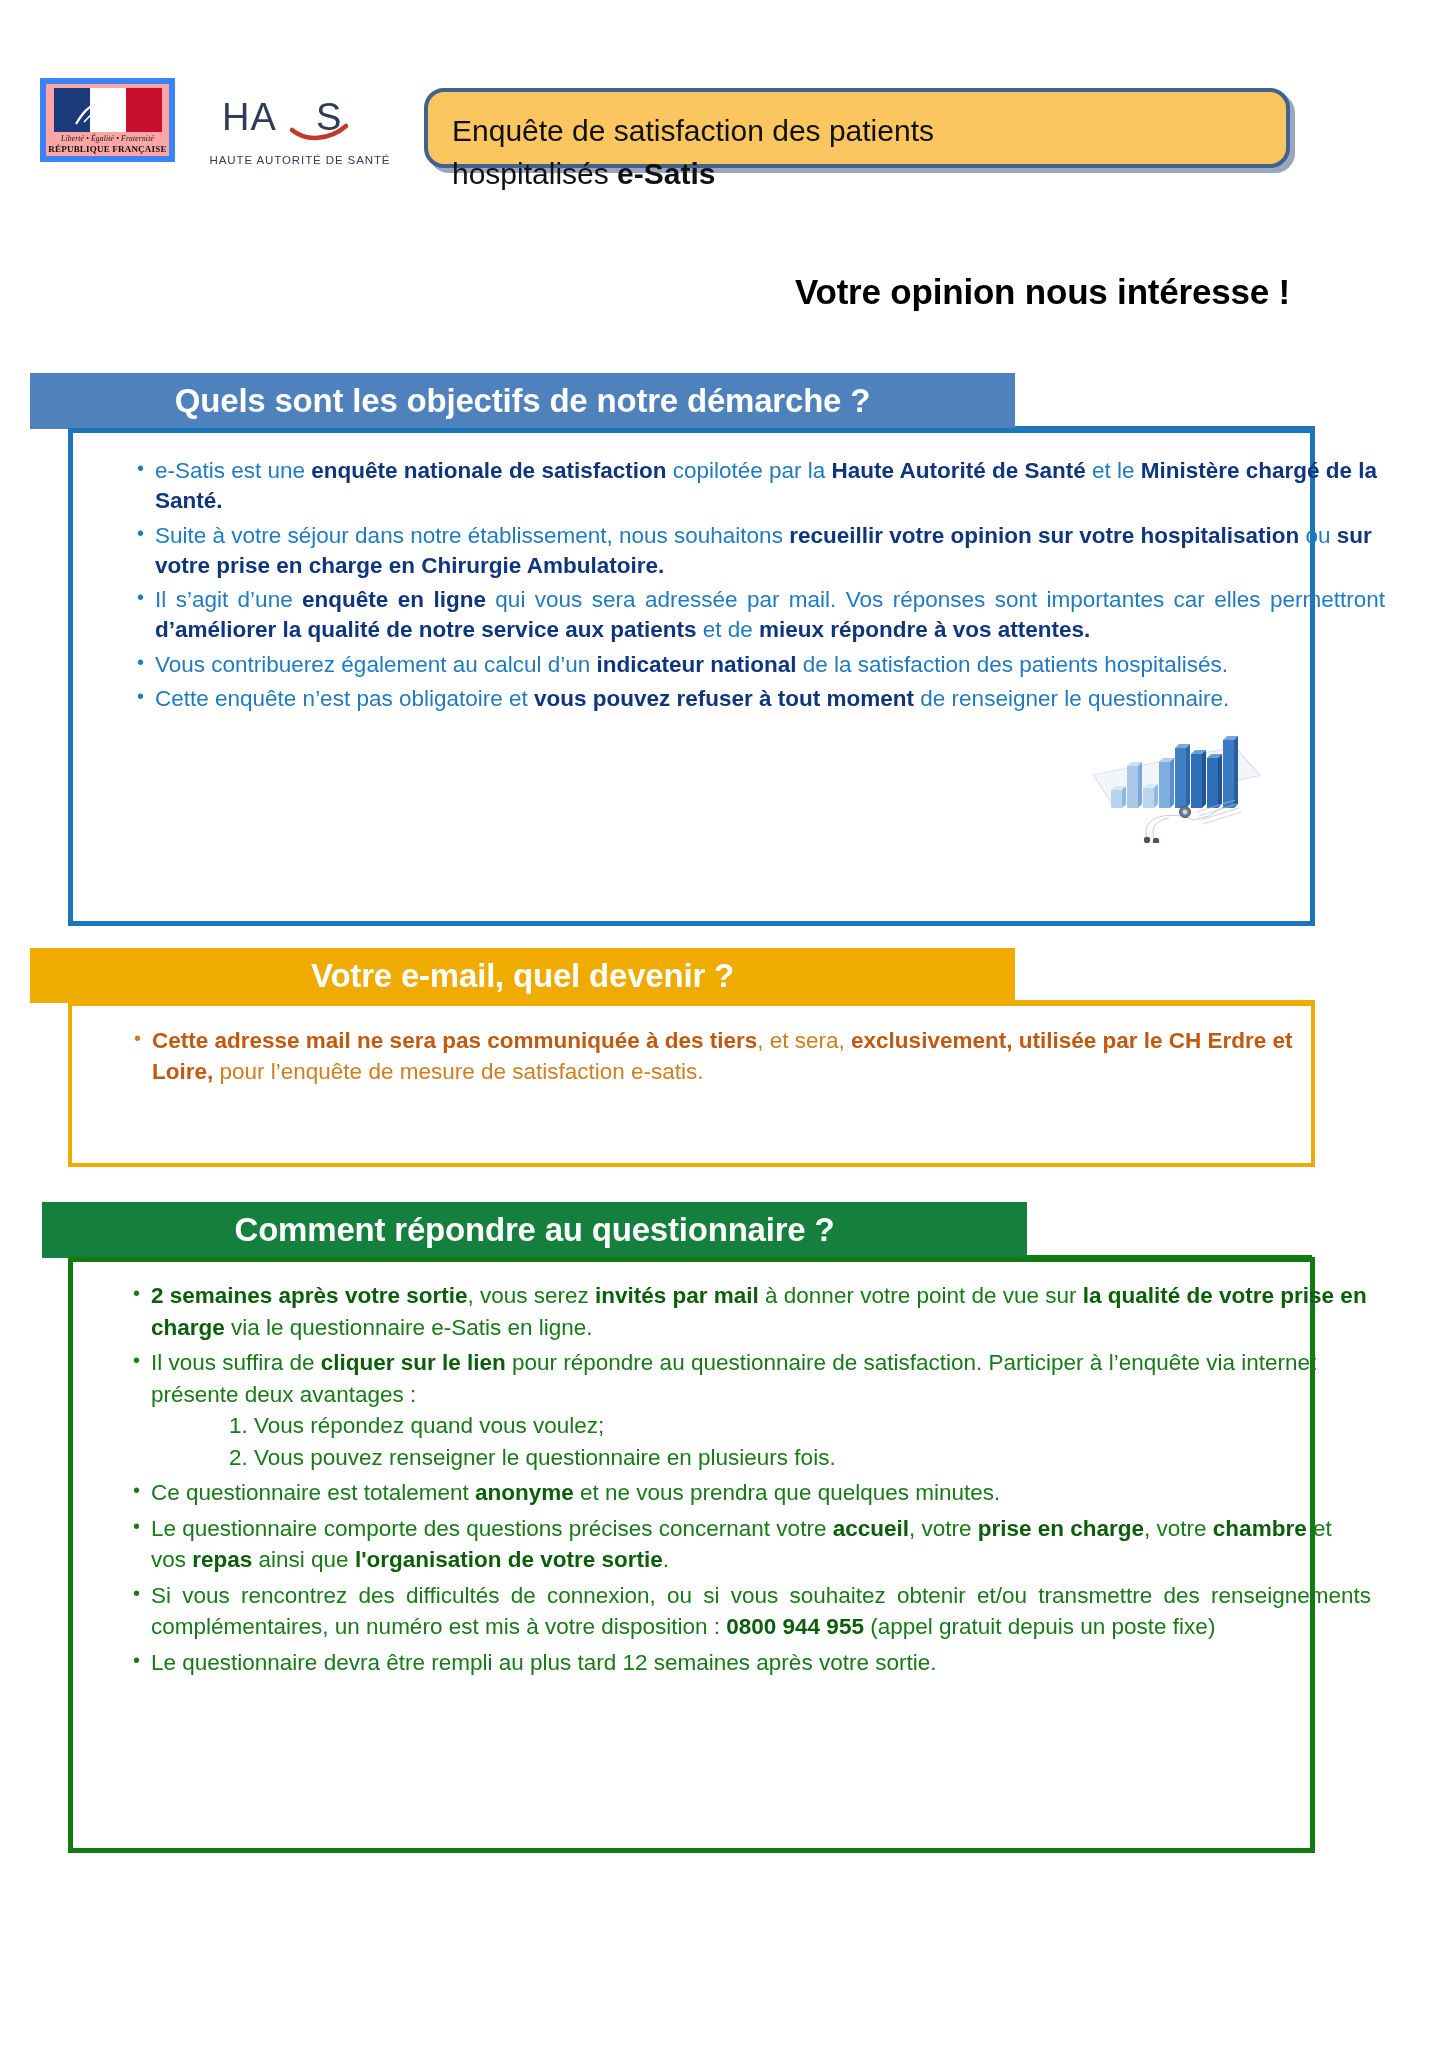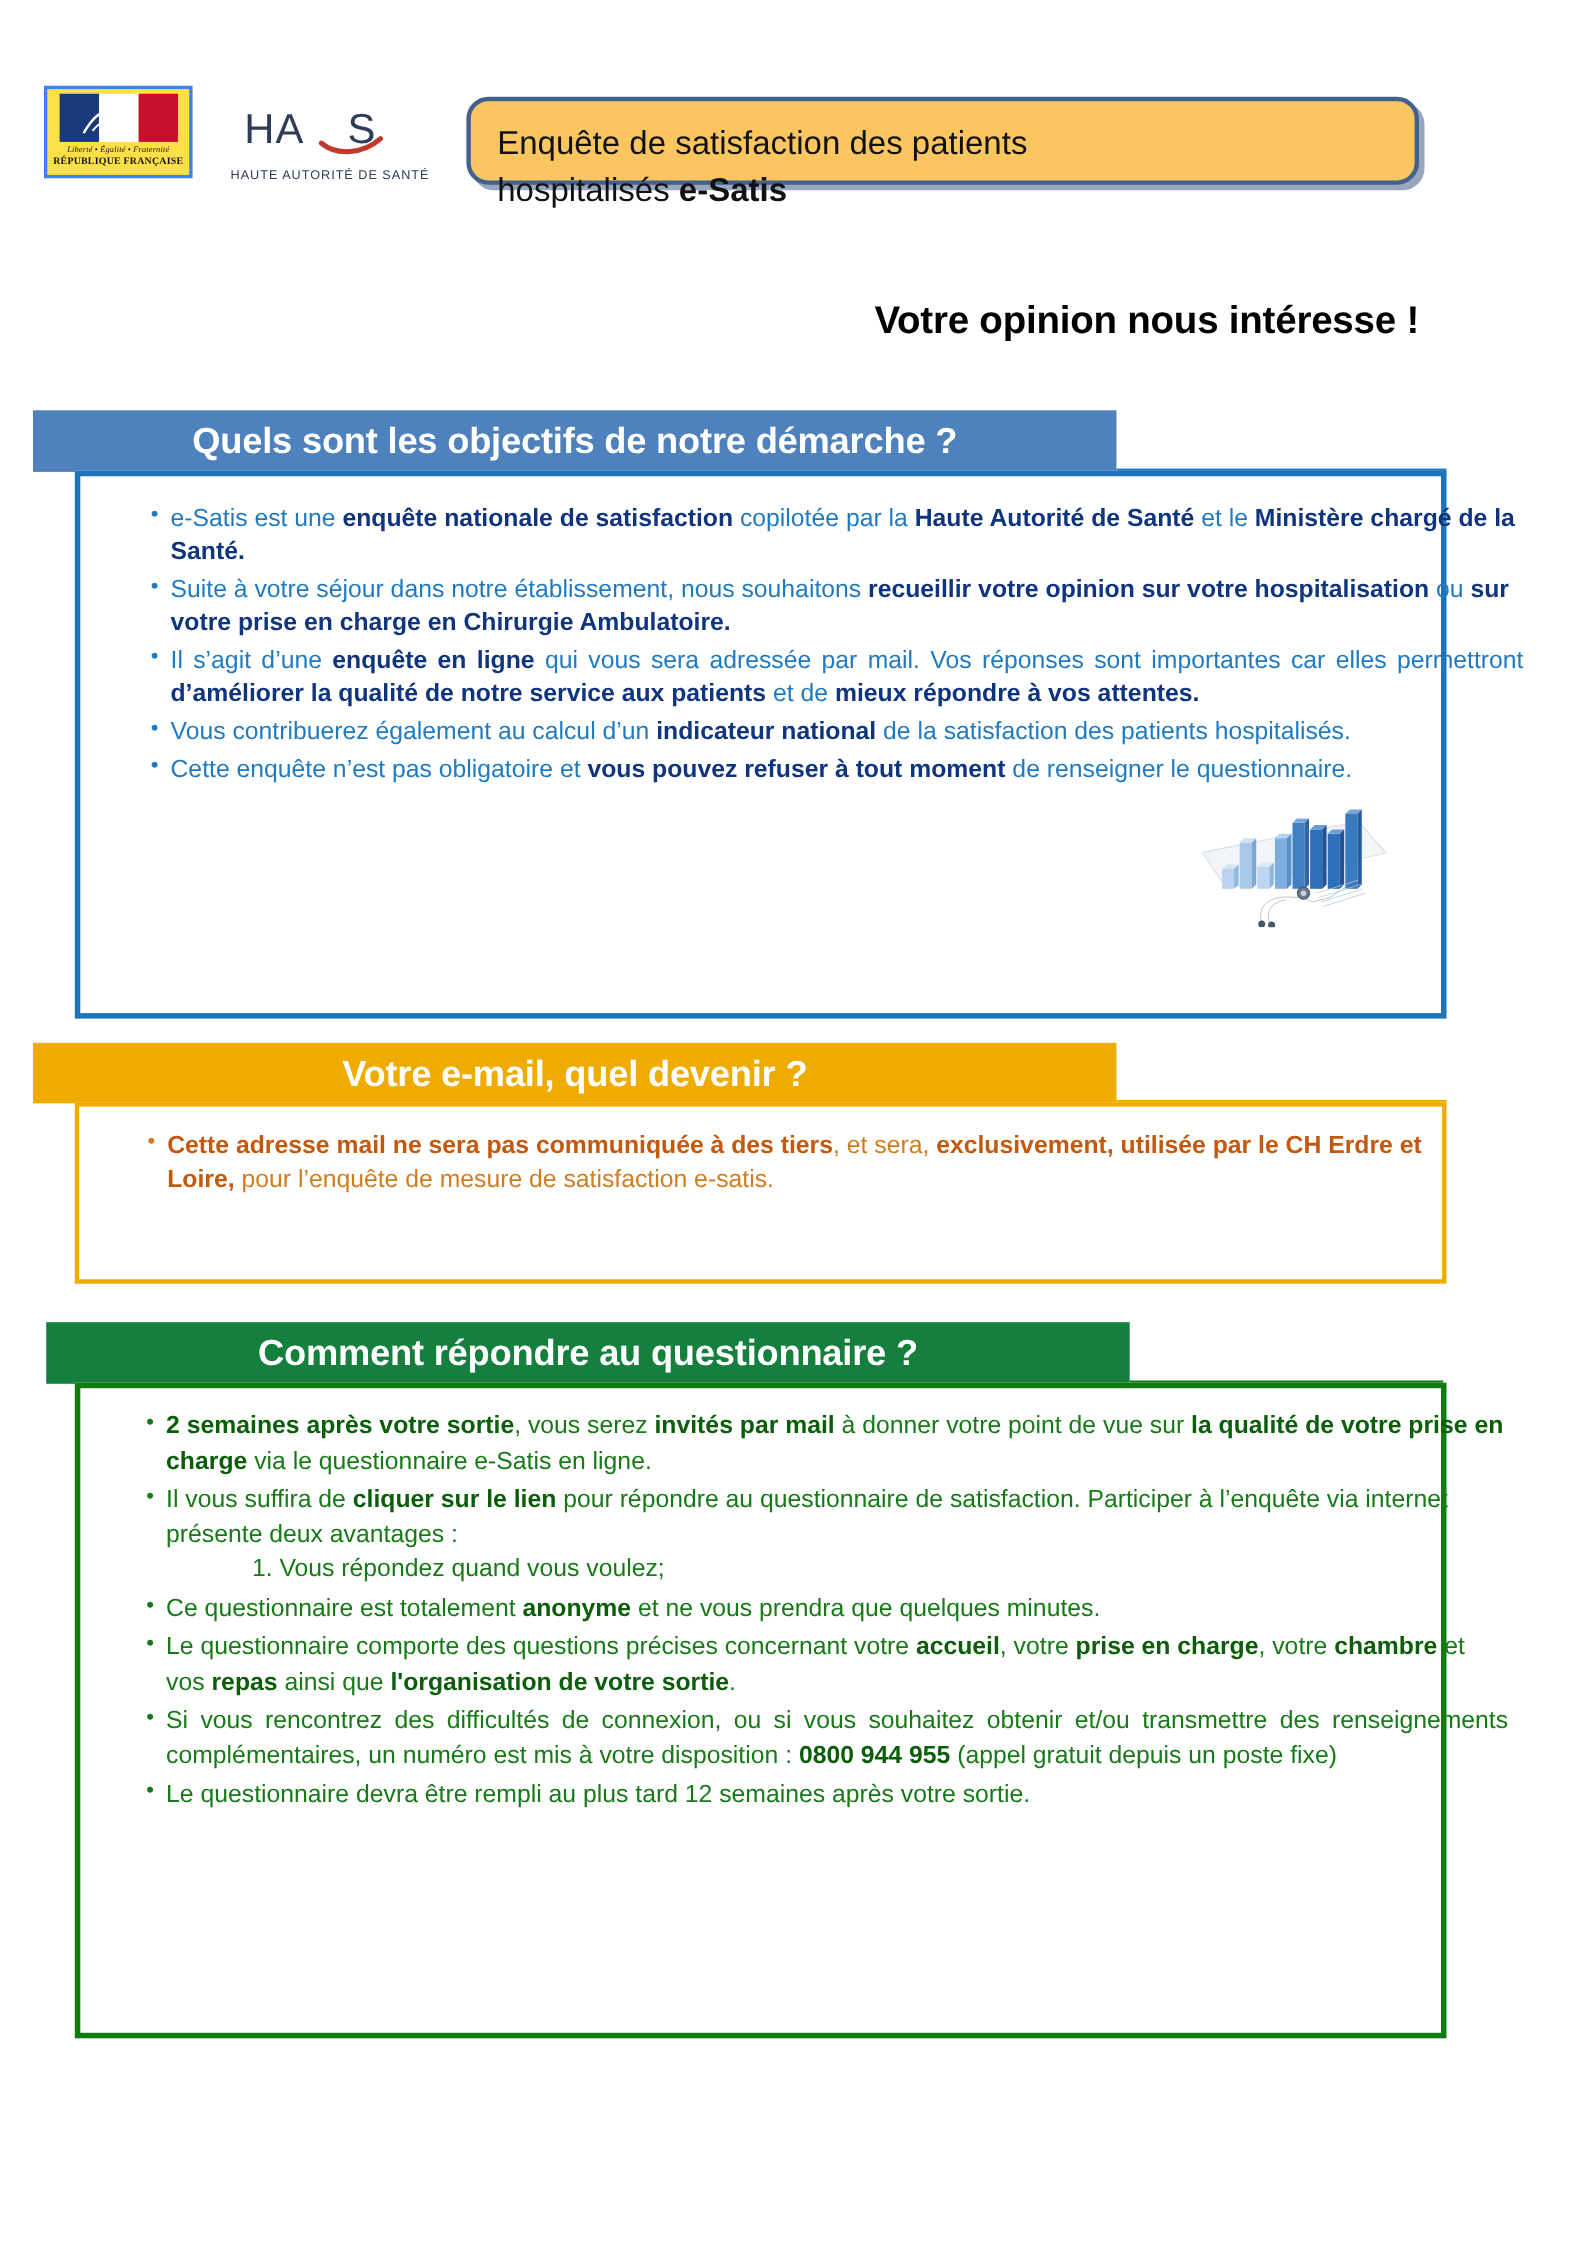--- a/index.html
+++ b/index.html
@@ -19,22 +19,22 @@
   .header-row {
     position: absolute;
     top: 0; left: 0;
     width: 1447px;
     height: 270px;
   }
   .logo-marianne {
     position: absolute;
     left: 40px; top: 78px;
     width: 135px; height: 84px;
-    border: 3px solid #3b82f6;
-    background: #fde047;
+    border: 6px solid #3b82f6;
+    background: #fca5a5;
     box-sizing: border-box;
     display: flex;
     flex-direction: column;
     align-items: center;
     justify-content: flex-start;
     padding-top: 4px;
   }
   .marianne-flag {
     width: 108px; height: 44px;
     display: flex;
@@ -335,20 +335,21 @@
 <div class="section">
   <div class="band band-green" style="left:42px; top:1202px; width:985px; height:56px;">Comment répondre au questionnaire ?</div>
   <div class="rule rule-green" style="left:1027px; top:1255px; width:285px;"></div>
   <div class="panel panel-green" style="left:68px; top:1257px; width:1247px; height:596px;">
     <div class="txt-green">
       <ul class="blist">
         <li id="hw-0"><b>2 semaines après votre sortie</b><span>, vous serez </span><b>invités par mail</b><span> à donner votre point de vue sur </span><b>la qualité de votre prise en charge</b><span> via le questionnaire e-Satis en ligne.</span></li>
         <li id="hw-1"><span>Il vous suffira de </span><b>cliquer sur le lien</b><span> pour répondre au questionnaire de satisfaction. Participer à l’enquête via internet présente deux avantages :</span>
           <ul class="numlist">
             <li>1. Vous répondez quand vous voulez;</li>
+            <li>2. Vous pouvez renseigner le questionnaire en plusieurs fois.</li>
           </ul>
         </li>
         <li id="hw-2"><span>Ce questionnaire est totalement </span><b>anonyme</b><span> et ne vous prendra que quelques minutes.</span></li>
         <li id="hw-3"><span>Le questionnaire comporte des questions précises concernant votre </span><b>accueil</b><span>, votre </span><b>prise en charge</b><span>, votre </span><b>chambre</b><span> et vos </span><b>repas</b><span> ainsi que </span><b>l'organisation de votre sortie</b><span>.</span></li>
         <li class="just" id="hw-4"><span>Si vous rencontrez des difficultés de connexion, ou si vous souhaitez obtenir et/ou transmettre des renseignements complémentaires, un numéro est mis à votre disposition : </span><b>0800 944 955</b><span> (appel gratuit depuis un poste fixe)</span></li>
         <li id="hw-5"><span>Le questionnaire devra être rempli au plus tard 12 semaines après votre sortie.</span></li>
       </ul>
     </div>
   </div>
 </div>

